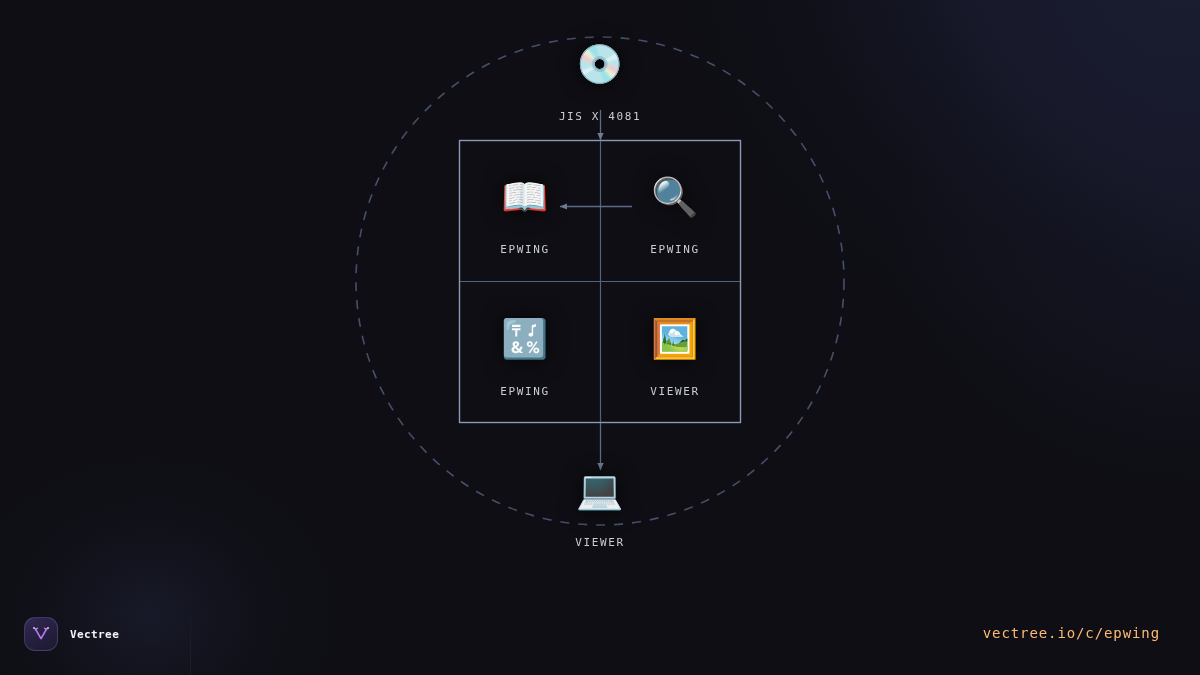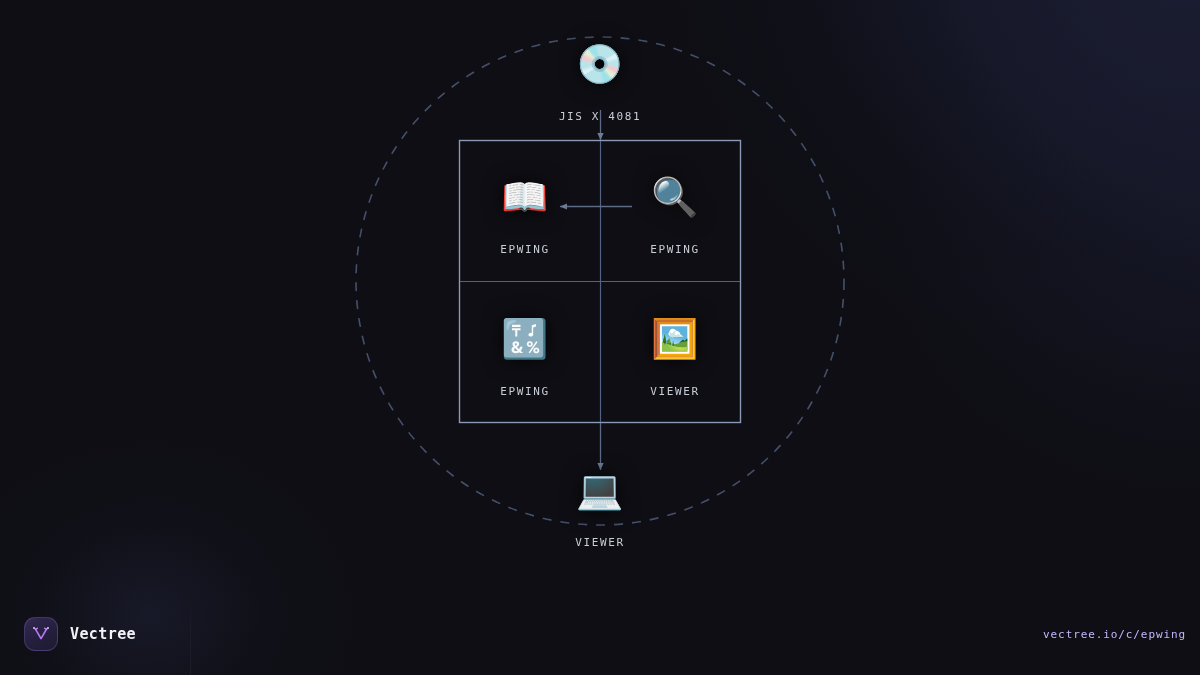--- a/index.html
+++ b/index.html
@@ -60,33 +60,33 @@
   }
   #brand-row { display:flex; align-items:center; gap:12px; }
   #brand-logo {
     width:34px; height:34px; border-radius:11px;
     background:linear-gradient(150deg, #332a52 0%, #241f3d 55%, #1d1a31 100%);
     border:1px solid rgba(150,120,215,0.28);
     display:flex; align-items:center; justify-content:center;
     flex:none;
   }
   #brand-name {
-    font-size:15px; font-weight:bold; color:#f2f2f6;
+    font-size:11px; font-weight:bold; color:#f2f2f6;
     letter-spacing:0.4px;
     font-family:"DejaVu Sans Mono", "Liberation Mono", monospace;
   }
   #page-title {
     margin-top:11px;
     font-size:31px; font-weight:bold; color:#ffffff;
     letter-spacing:1.6px;
     font-family:"DejaVu Sans Mono", "Liberation Mono", monospace;
   }
   #footer-url {
-    position:absolute; right:14px; bottom:34px;
-    font-size:11px; color:#c4b5fd; letter-spacing:0.9px;
+    position:absolute; right:40px; bottom:34px;
+    font-size:14px; color:#fdba74; letter-spacing:0.9px;
     font-family:"DejaVu Sans Mono", "Liberation Mono", monospace;
   }
 </style>
 </head>
 <body>
 
 <div id="bg-glow-topright"></div>
 <div id="bg-glow-bottomleft"></div>
 <div id="bg-seam"></div>
 

